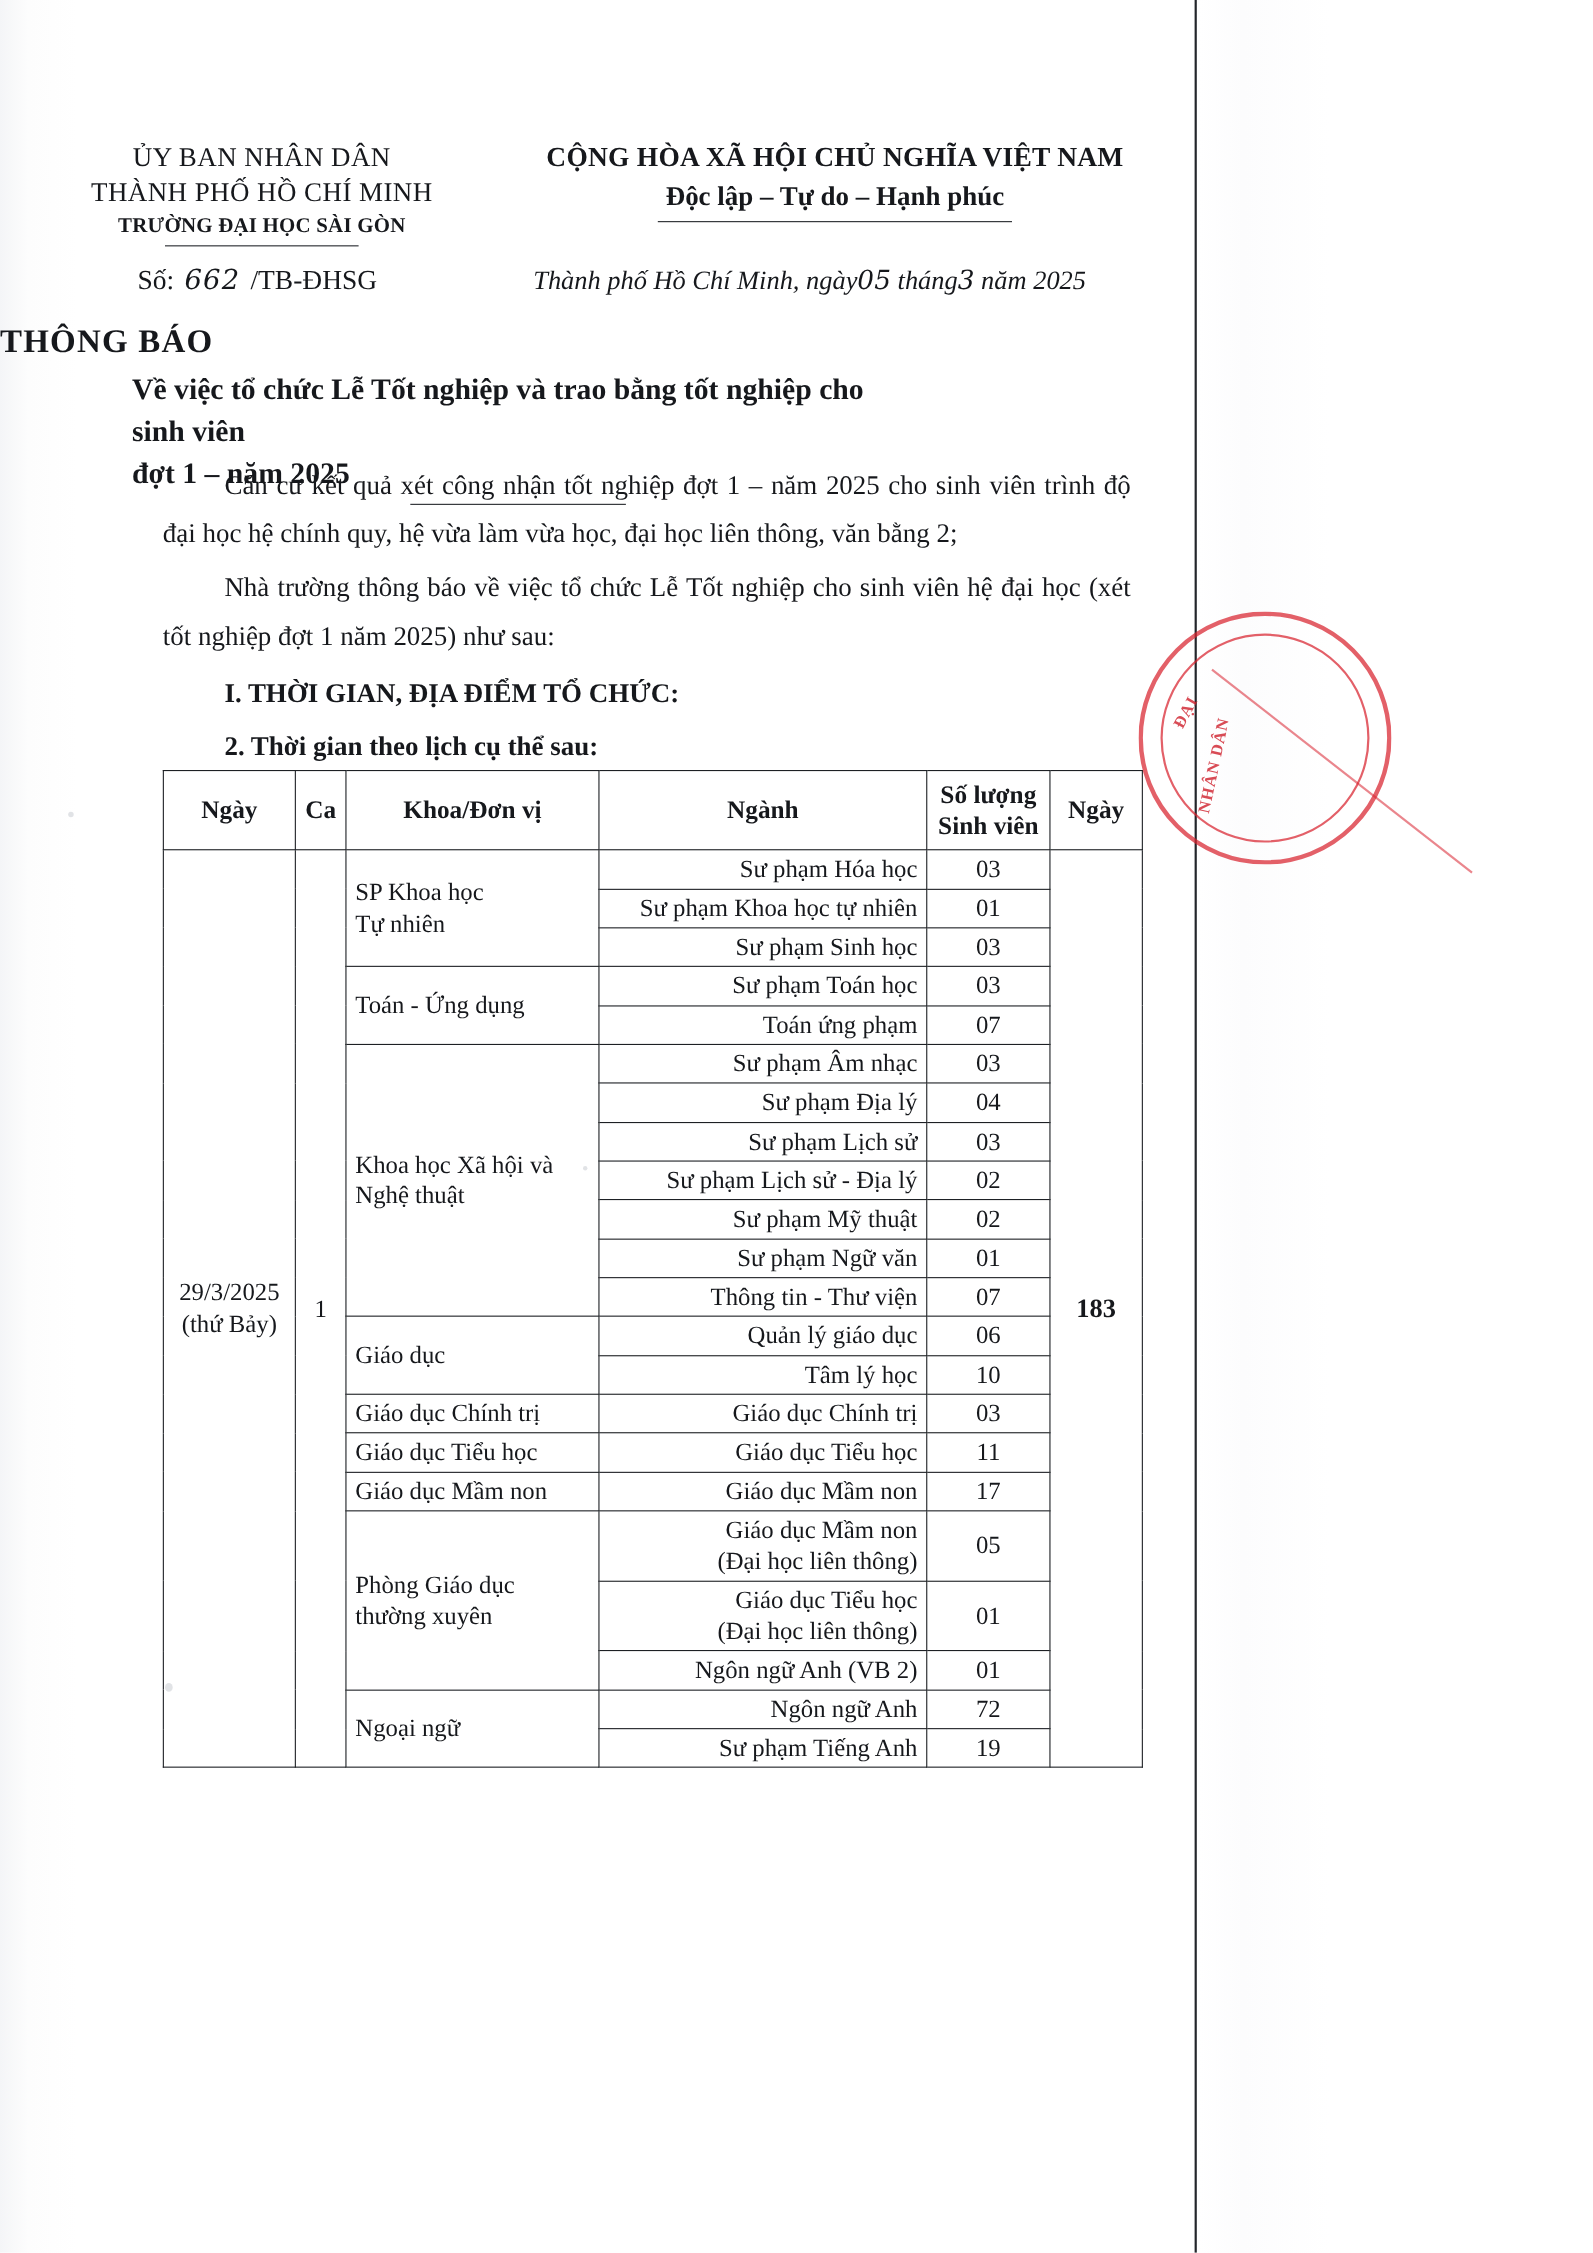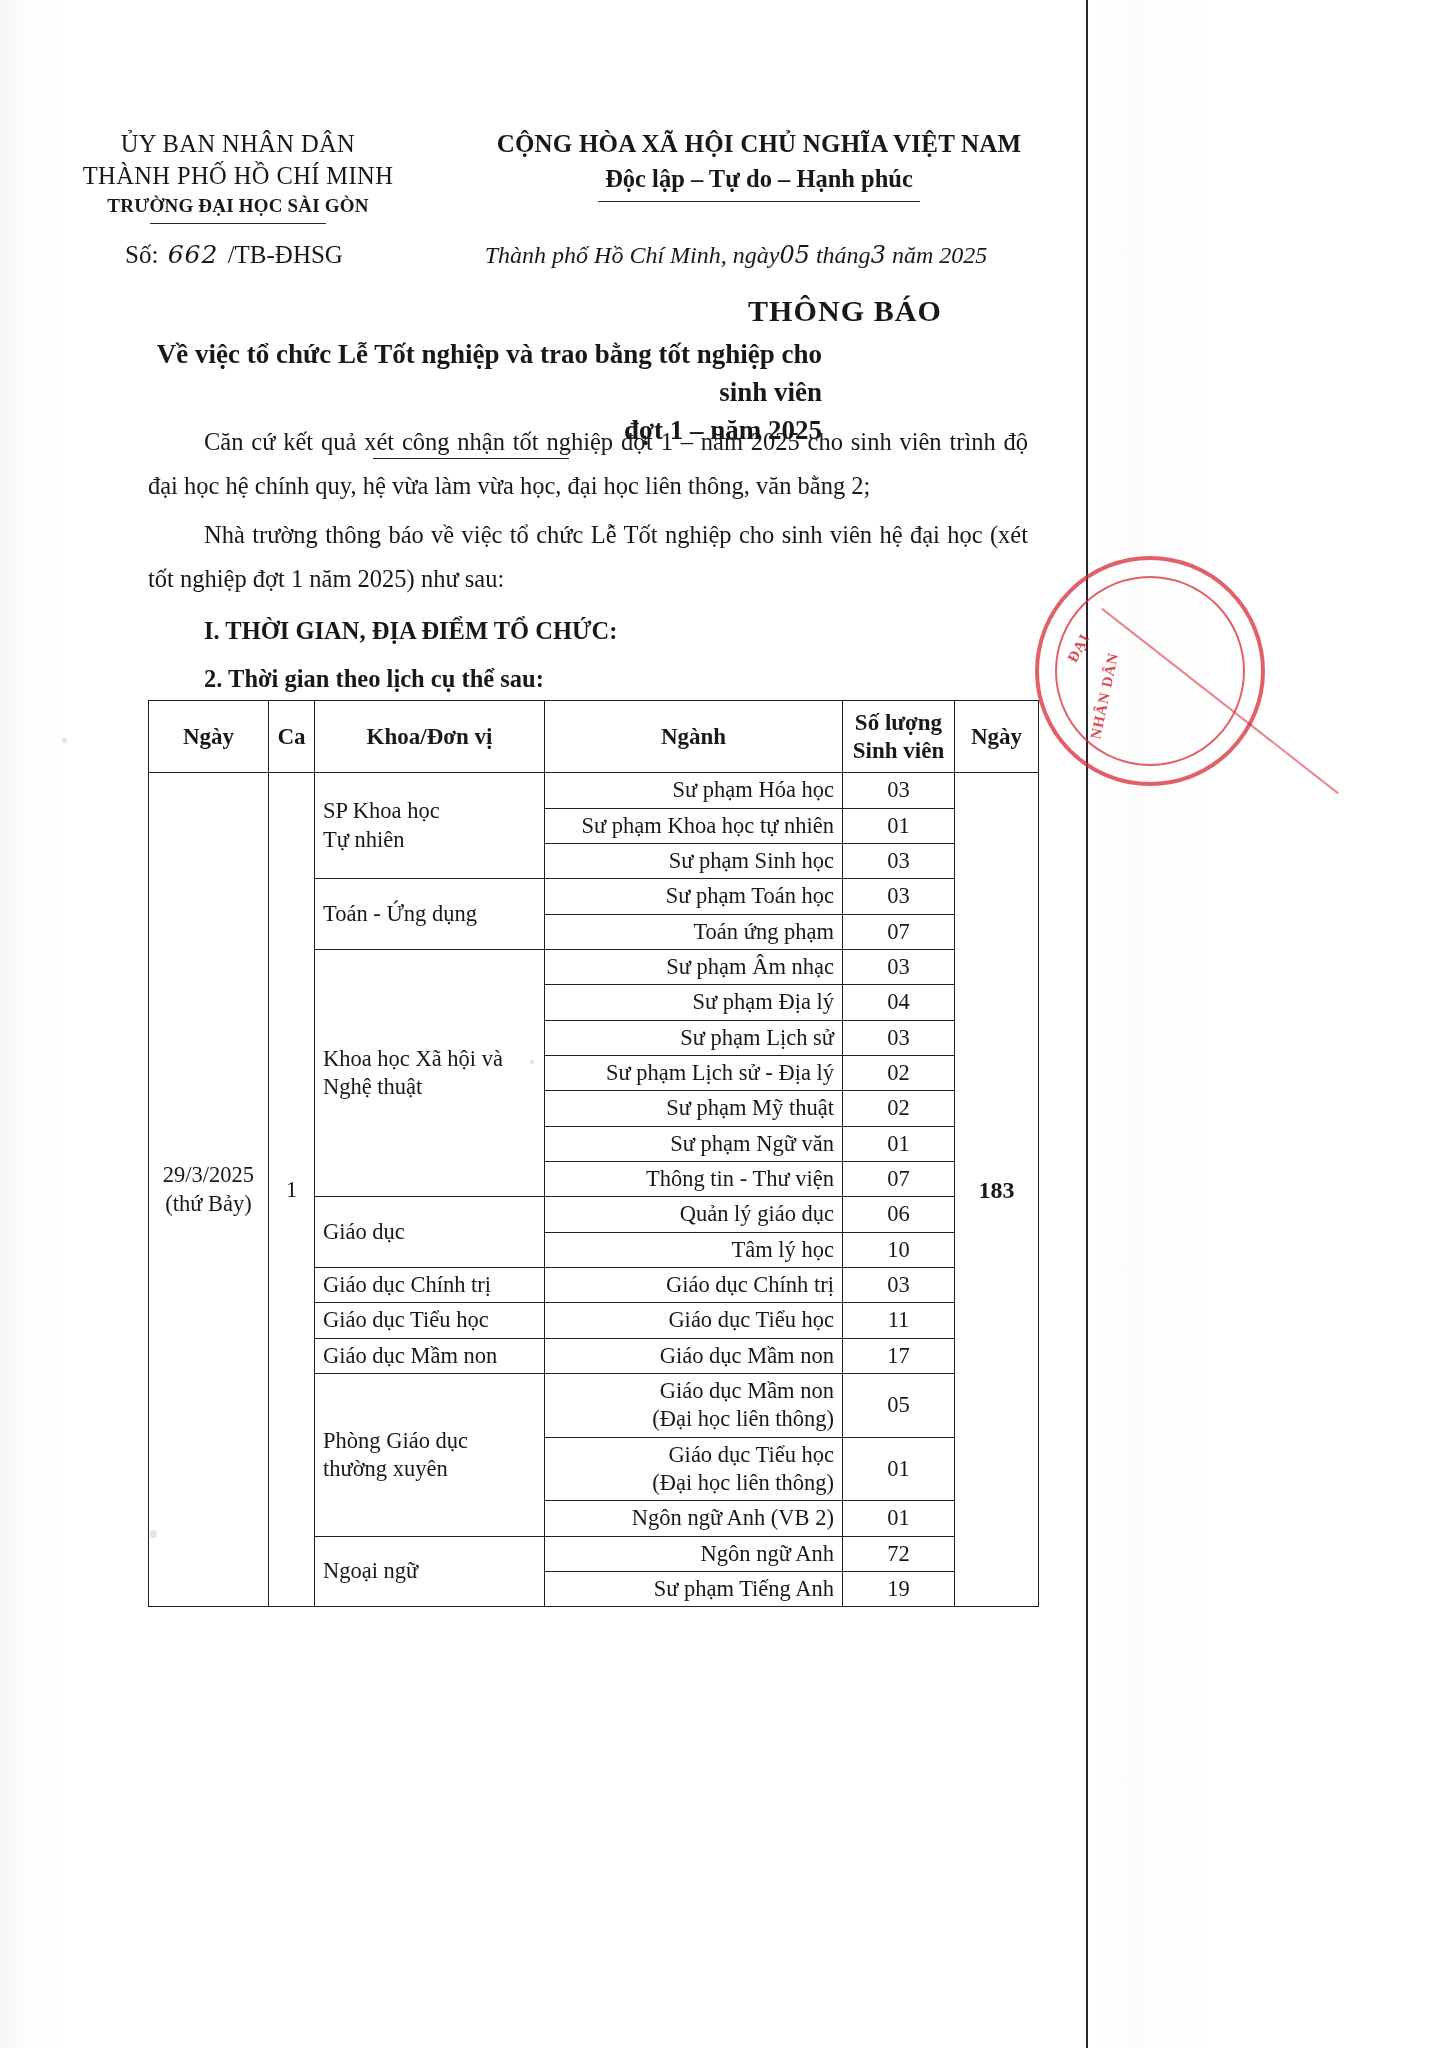--- a/index.html
+++ b/index.html
@@ -131,21 +131,21 @@
     font-style: italic;
     font-size: 24px;
   }
 
   
   .title-wrap {
     position: absolute;
     top: 292px;
     left: 0;
     width: 942px;
-    text-align: right;
+    text-align: left;
   }
   .t-main {
     font-size: 30px;
     font-weight: bold;
     letter-spacing: 1.1px;
     line-height: 1.25;
   }
   .t-sub {
     font-size: 27px;
     font-weight: bold;

